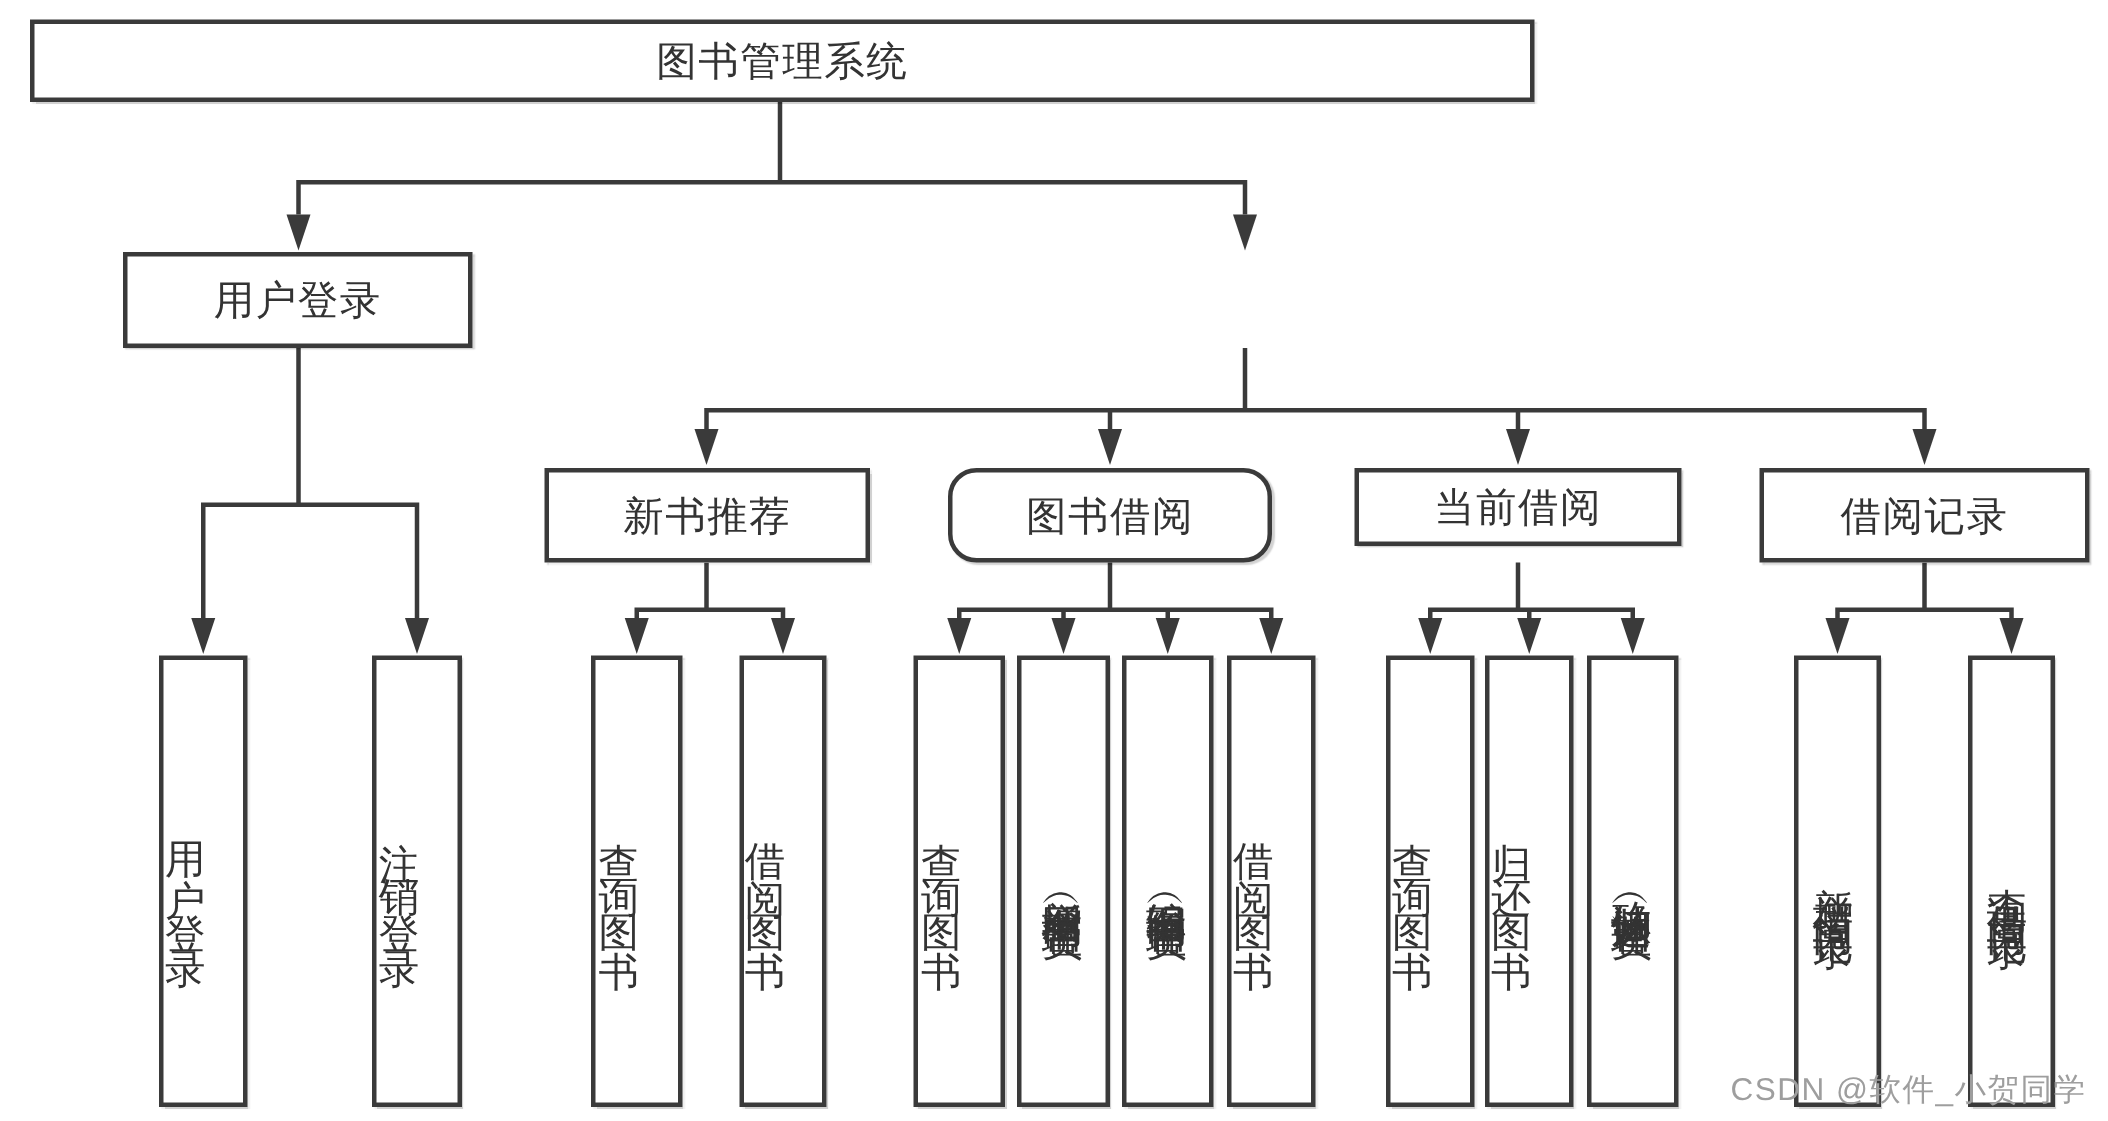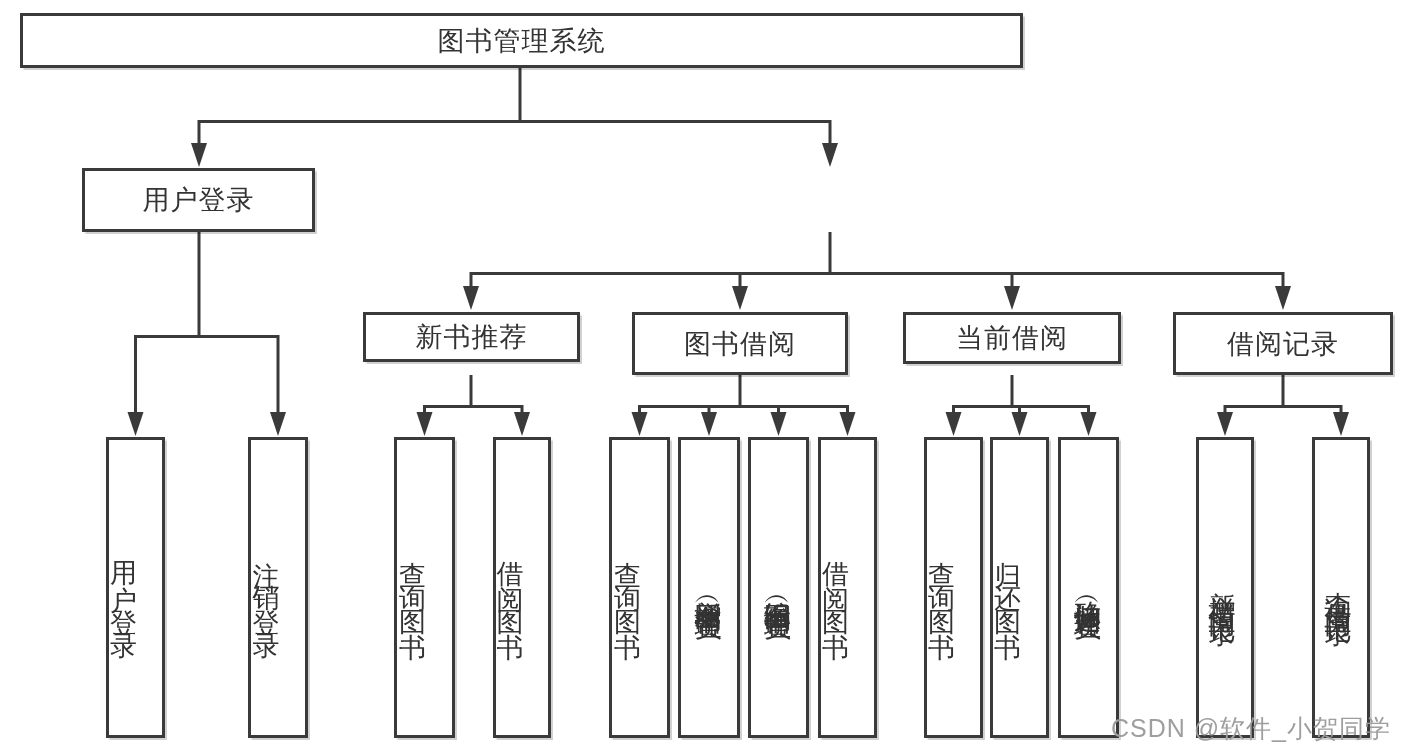--- a/index.html
+++ b/index.html
@@ -27,21 +27,21 @@
     writing-mode:vertical-rl;
     text-orientation:mixed;
     white-space:nowrap;
   }
   .ls4{letter-spacing:24px;padding-block-start:24px;}
   .ls6{letter-spacing:6px;padding-block-start:6px;}
   .ls9{letter-spacing:2px;padding-block-start:2px;}
   #watermark{
     position:absolute;
     right:14px;top:712px;
-    font-size:25px;
+    font-size:21px;
     color:#9e9e9e;
     letter-spacing:1px;
     z-index:2;
     white-space:nowrap;
   }
 </style>
 </head>
 <body>
 
 <div id="stage">
@@ -79,22 +79,22 @@
 
     <path d="M1283 375 V406.5 M1225 413 V406.5 H1341 V413"></path>
     <polygon fill="#3a3a3a" stroke="none" points="1217,412 1233,412 1225,436"></polygon>
     <polygon fill="#3a3a3a" stroke="none" points="1333,412 1349,412 1341,436"></polygon>
   </svg>
 
   <div class="node hbox" style="left:20px;top:13px;width:1003px;height:55px;">图书管理系统</div>
 
   <div class="node hbox" style="left:82px;top:168px;width:233px;height:64px;">用户登录</div>
 
-  <div class="node hbox" style="left:363px;top:312px;width:217px;height:50px;">新书推荐</div>
-  <div class="node hbox" style="left:632px;top:312px;width:216px;height:63px;">图书借阅</div>
+  <div class="node hbox" style="left:363px;top:312px;width:217px;height:63px;">新书推荐</div>
+  <div class="node hbox" style="left:632px;top:312px;width:216px;height:63px;border-radius:19px;">图书借阅</div>
   <div class="node hbox" style="left:903px;top:312px;width:218px;height:52px;">当前借阅</div>
   <div class="node hbox" style="left:1173px;top:312px;width:220px;height:63px;">借阅记录</div>
 
   <div class="node vbox ls4" style="left:106px;top:437px;width:59px;height:301px;">用户登录</div>
   <div class="node vbox ls4" style="left:248px;top:437px;width:60px;height:301px;">注销登录</div>
 
   <div class="node vbox ls4" style="left:394px;top:437px;width:61px;height:301px;">查询图书</div>
   <div class="node vbox ls4" style="left:493px;top:437px;width:58px;height:301px;">借阅图书</div>
 
   <div class="node vbox ls4" style="left:609px;top:437px;width:61px;height:301px;">查询图书</div>

